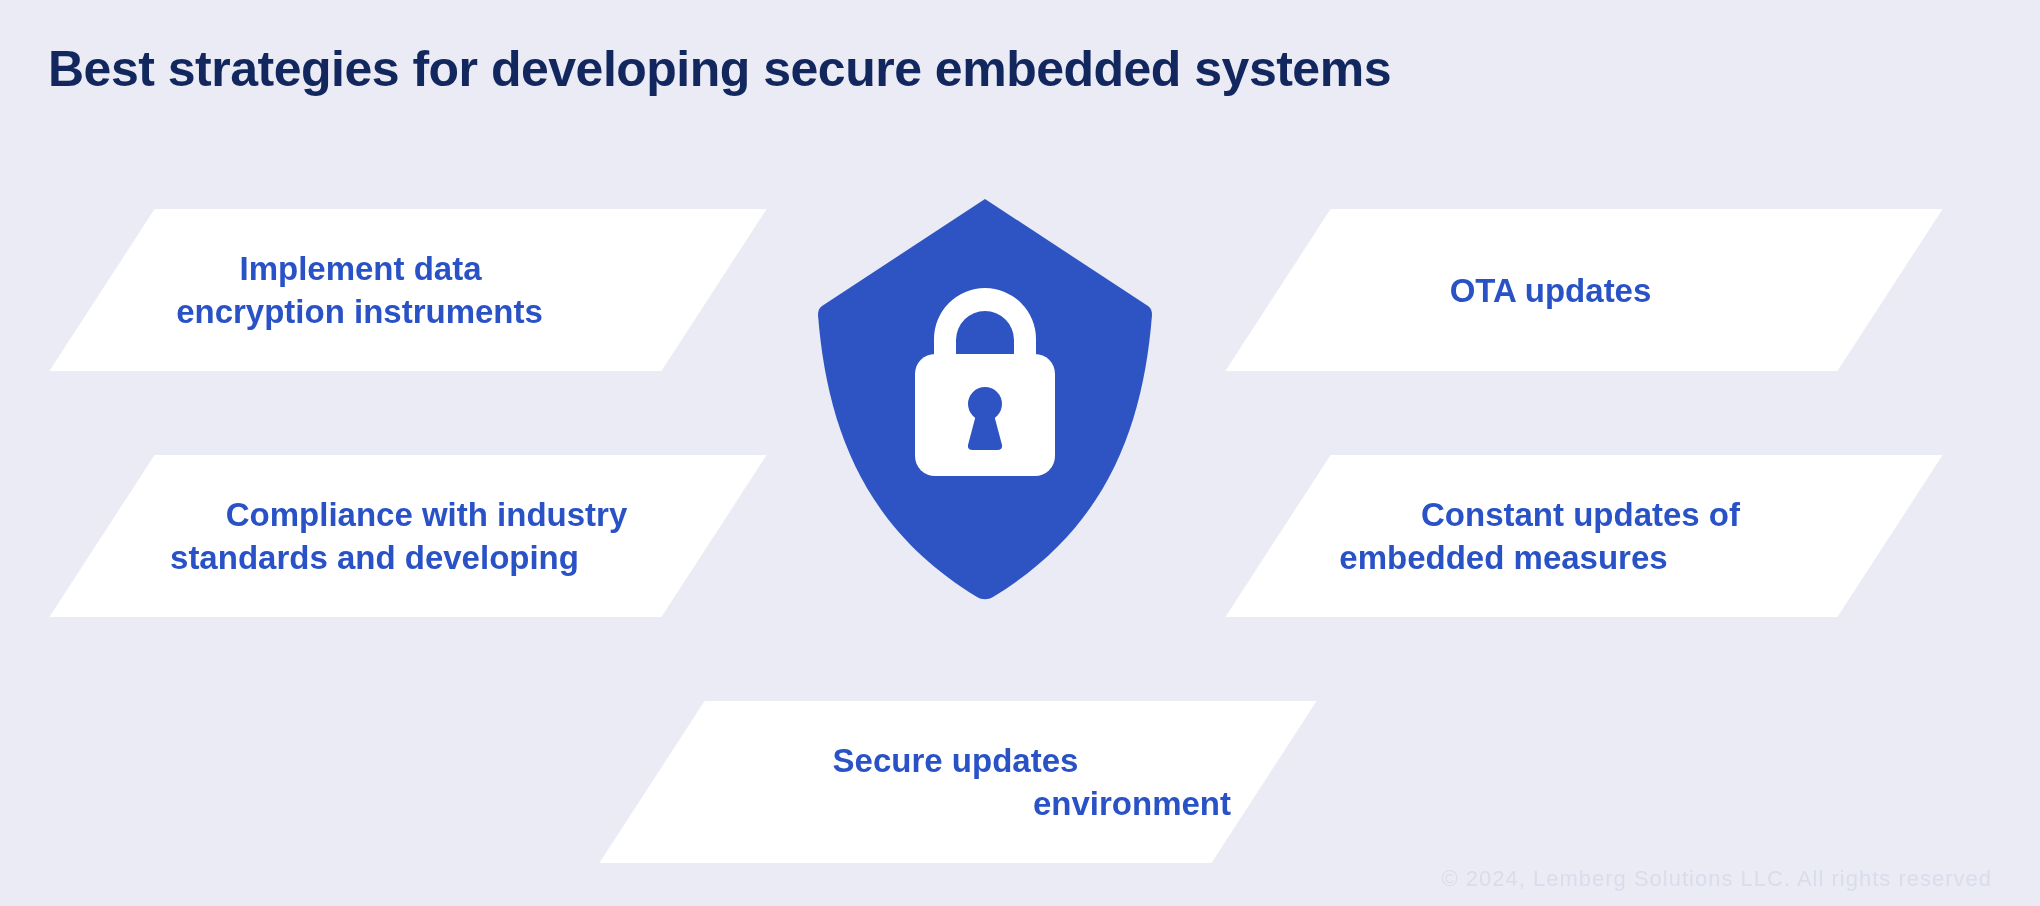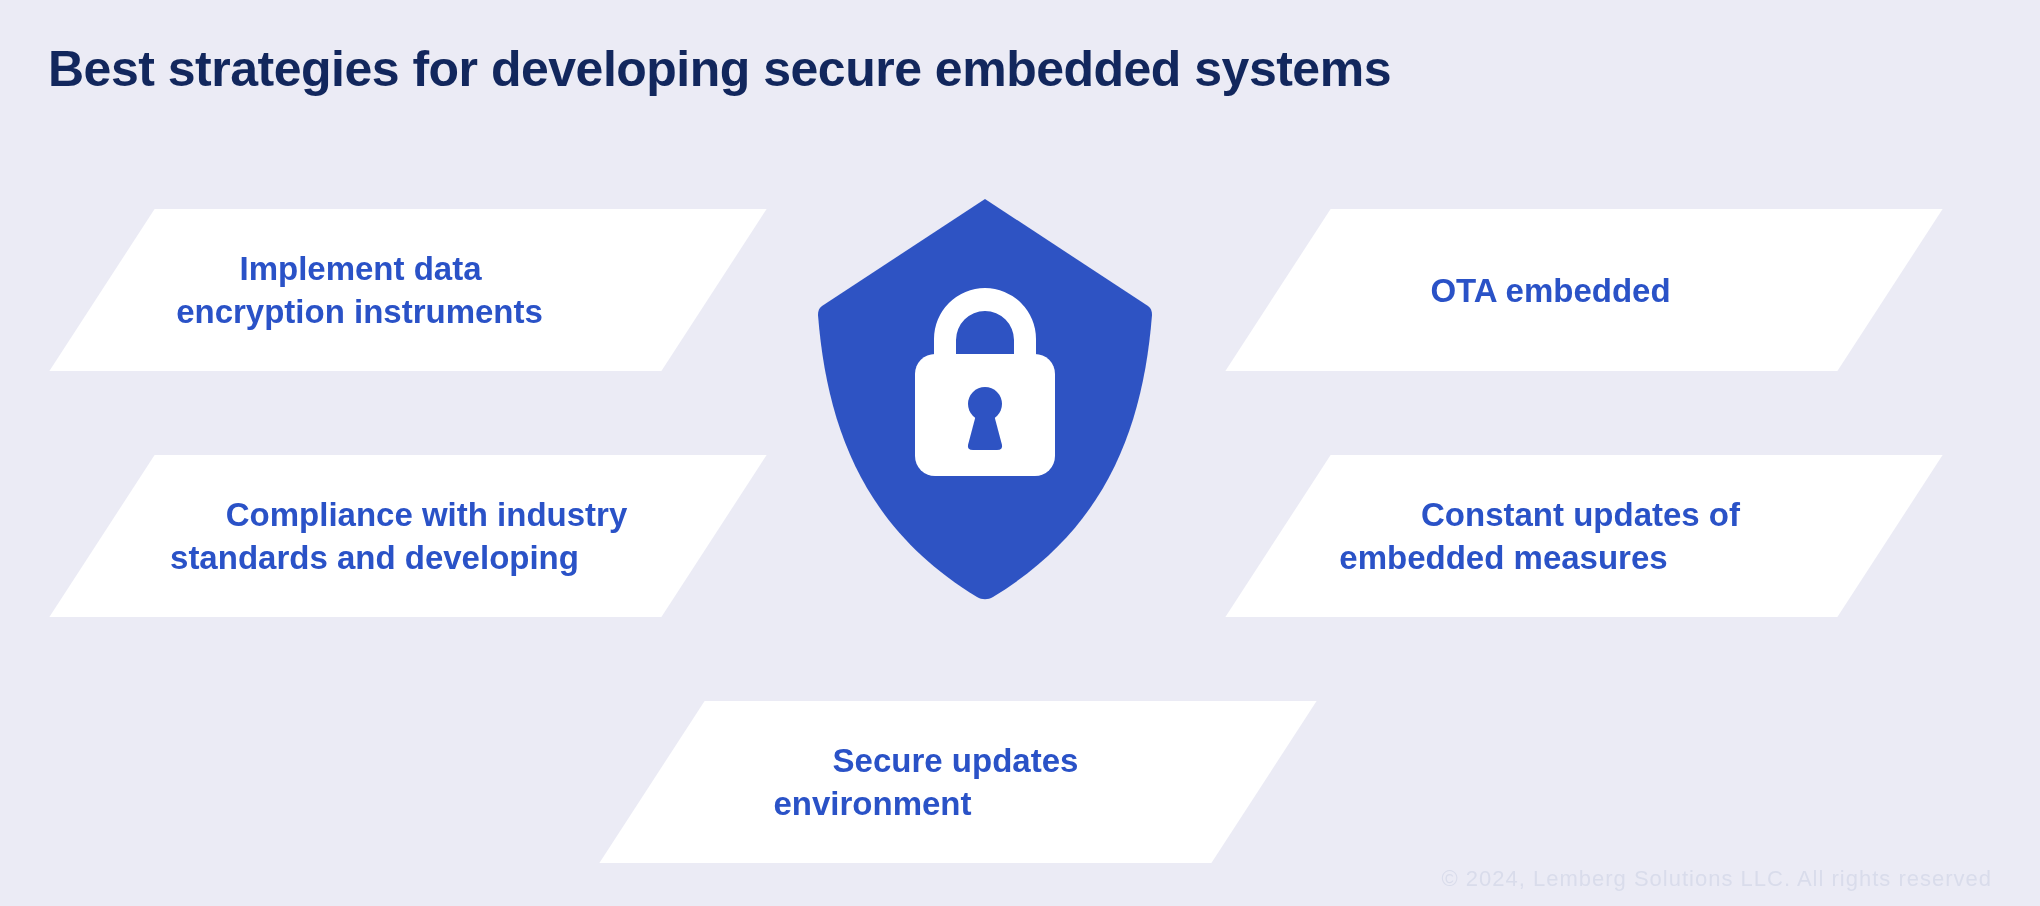--- a/index.html
+++ b/index.html
@@ -68,21 +68,21 @@
     <div class="card-bg"></div>
     <div class="card-lines">
       <div class="line" style="transform:translateX(-47px);">Implement data</div>
       <div class="line" style="transform:translateX(-48px);">encryption instruments</div>
     </div>
   </div>
 
   <div class="card" style="left:1225px;top:209px;">
     <div class="card-bg"></div>
     <div class="card-lines">
-      <div class="line" style="transform:translateX(-33px);">OTA embedded</div>
+      <div class="line" style="transform:translateX(-33px);">OTA updates</div>
 
     </div>
   </div>
 
   <div class="card" style="left:49px;top:455px;">
     <div class="card-bg"></div>
     <div class="card-lines">
       <div class="line" style="transform:translateX(19px);text-align:center;">Compliance with industry</div>
       <div class="line" style="transform:translateX(-33px);">standards and developing</div>
     </div>
@@ -93,21 +93,21 @@
     <div class="card-lines">
       <div class="line" style="transform:translateX(-3px);">Constant updates of</div>
       <div class="line" style="transform:translateX(-80px);">embedded measures</div>
     </div>
   </div>
 
   <div class="card" style="left:599px;top:701px;">
     <div class="card-bg"></div>
     <div class="card-lines">
       <div class="line" style="transform:translateX(-2px);">Secure updates</div>
-      <div class="line" style="transform:translateX(-85px);">environment</div>
+      <div class="line" style="transform:translateX(-85px);text-align:right;">environment</div>
     </div>
   </div>
 
   <svg class="shield" viewBox="0 0 336 402" aria-hidden="true">
 
     <path fill="#2E53C3" d="M168 0 L5 107 C2 109 1 112 1 116 C10 230 48 330 160 398 C165 401 171 401 176 398 C288 330 326 230 335 116 C335 112 334 109 331 107 Z"></path>
 
     <path fill="#FFFFFF" d="M117 168 L117 140 A51 51 0 0 1 219 140 L219 168 L197 168 L197 141 A29 29 0 0 0 139 141 L139 168 Z"></path>
 
     <rect fill="#FFFFFF" x="98" y="155" width="140" height="122" rx="20"></rect>

